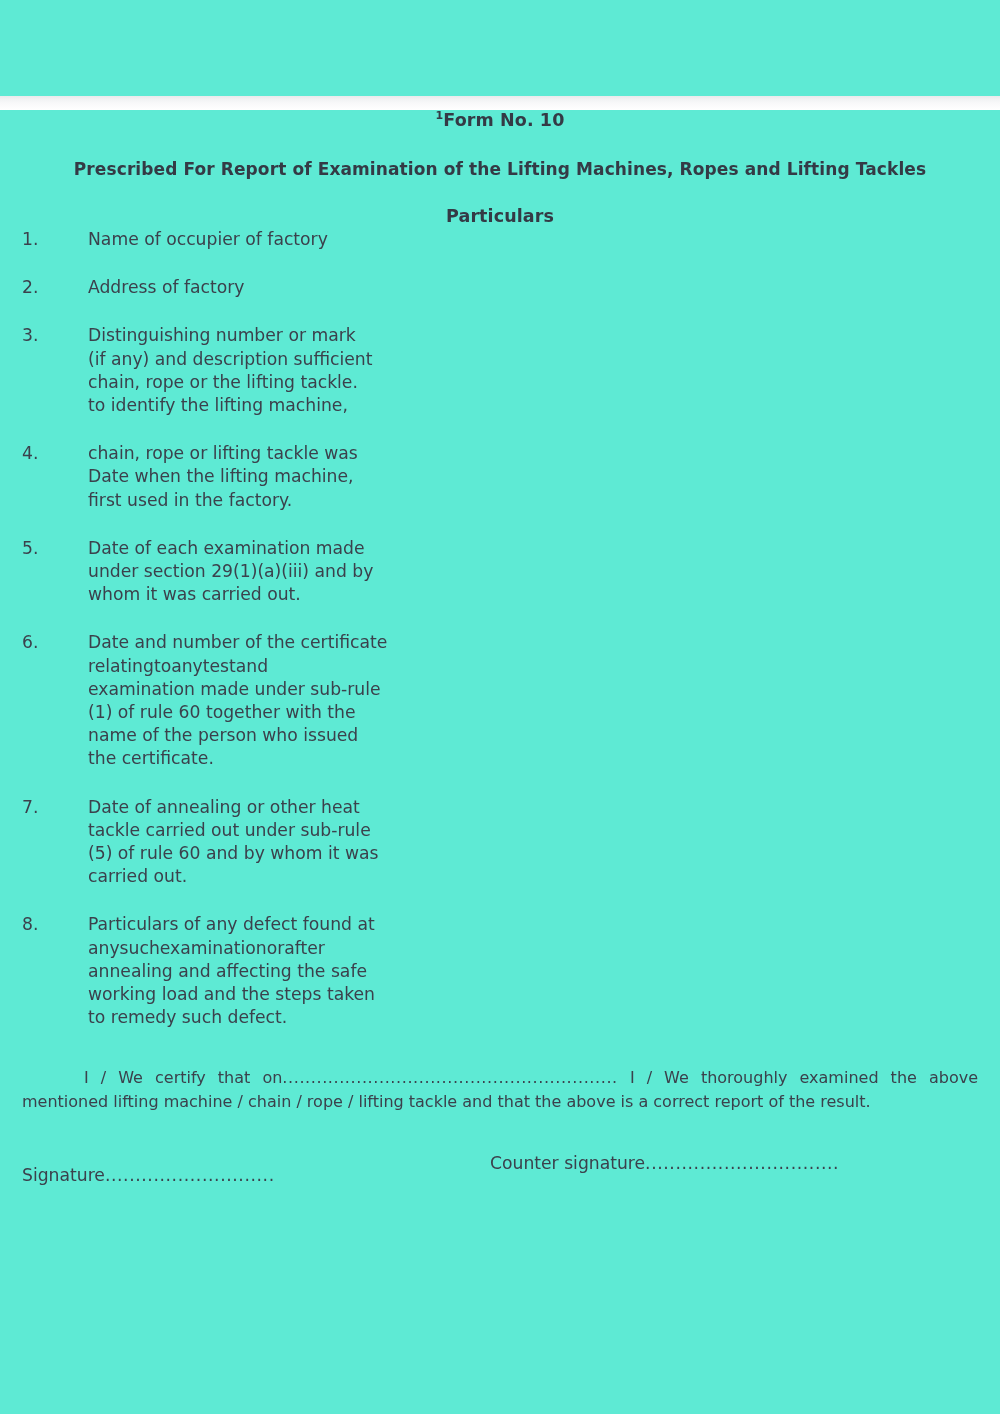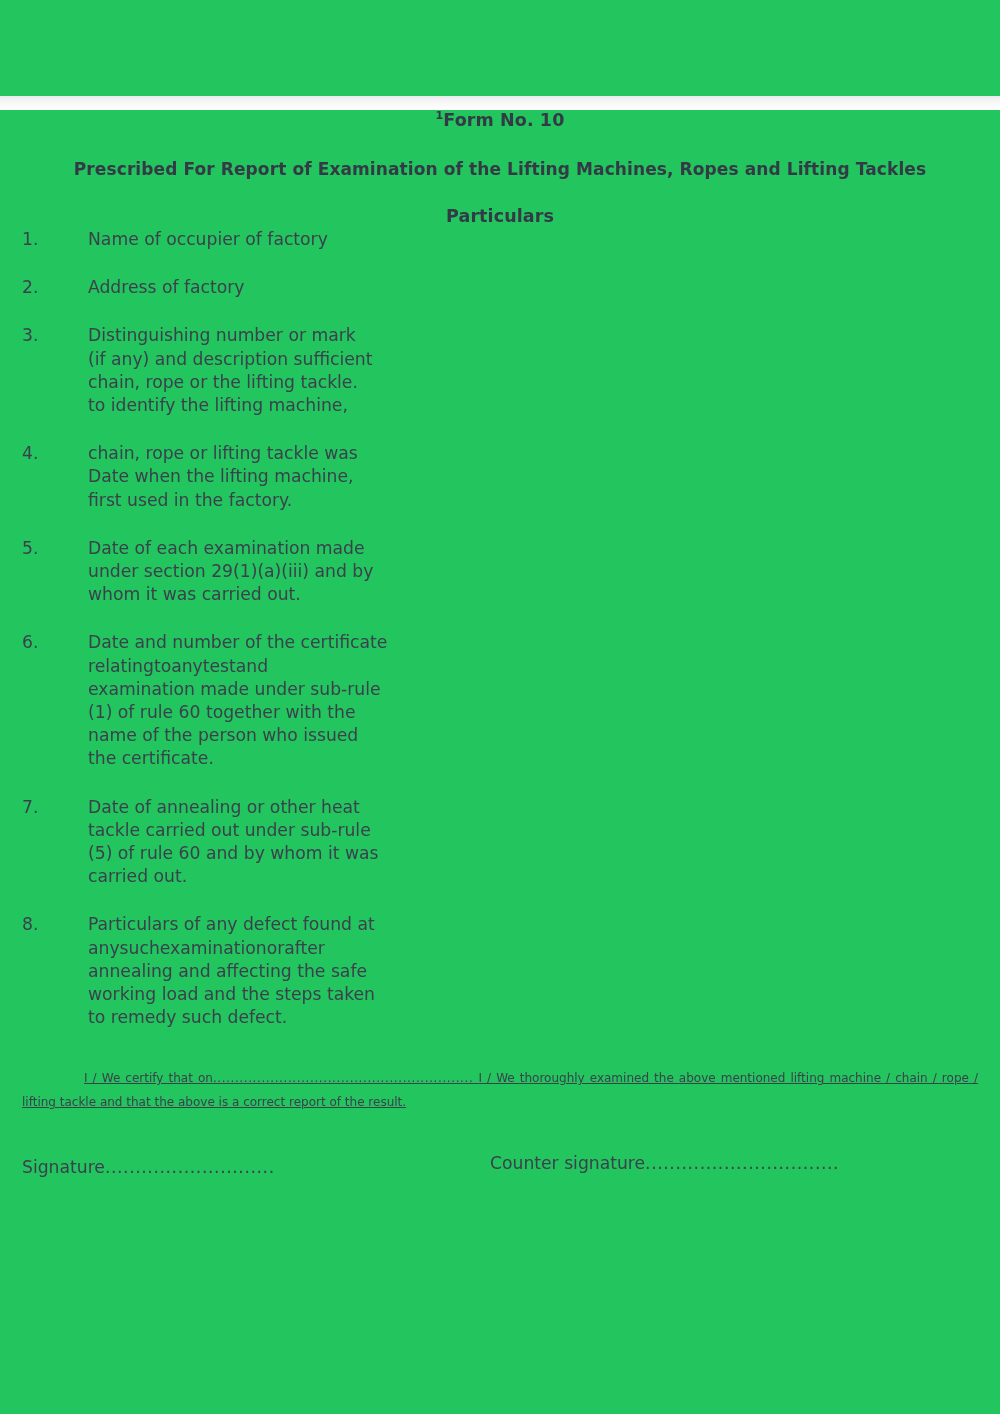--- a/index.html
+++ b/index.html
@@ -7,21 +7,21 @@
     margin: 0;
     padding: 0;
     background: #ffffff;
   }
 
   #page {
     position: relative;
     width: 1000px;
     height: 1414px;
     margin: 0 auto;
-    background: #22c55e;
+    background: #5eead4;
     overflow: hidden;
     font-family: "DejaVu Sans", "Liberation Sans", sans-serif;
     color: #3b414c;
     -webkit-font-smoothing: antialiased;
   }
 
   
   .top-divider {
     position: absolute;
     left: 0;
@@ -110,26 +110,25 @@
   
   .ln.just {
     display: flex;
     white-space: normal;
   }
 
   
   .certify {
     margin: 37px 0 0 0;
     padding: 0 22px 0 22px;
-    font-size: 12px;
+    font-size: 16px;
     line-height: 24px;
     text-align: justify;
     text-justify: inter-word;
     color: #3b414c;
-    text-decoration: underline;
   }
 
   .certify .indent { display: inline-block; width: 62px; }
 
   .dots-inline {
     letter-spacing: 0.6px;
   }
 
   
   .sigrow {
@@ -138,21 +137,21 @@
     padding: 0 22px;
     font-size: 17.2px;
     line-height: 24px;
     height: 26px;
     color: #3b414c;
   }
 
   .sig-left {
     position: absolute;
     left: 22px;
-    top: 4px;
+    top: 12px;
     white-space: nowrap;
   }
 
   .sig-right {
     position: absolute;
     left: 490px;
     top: 0;
     white-space: nowrap;
   }
 </style>

